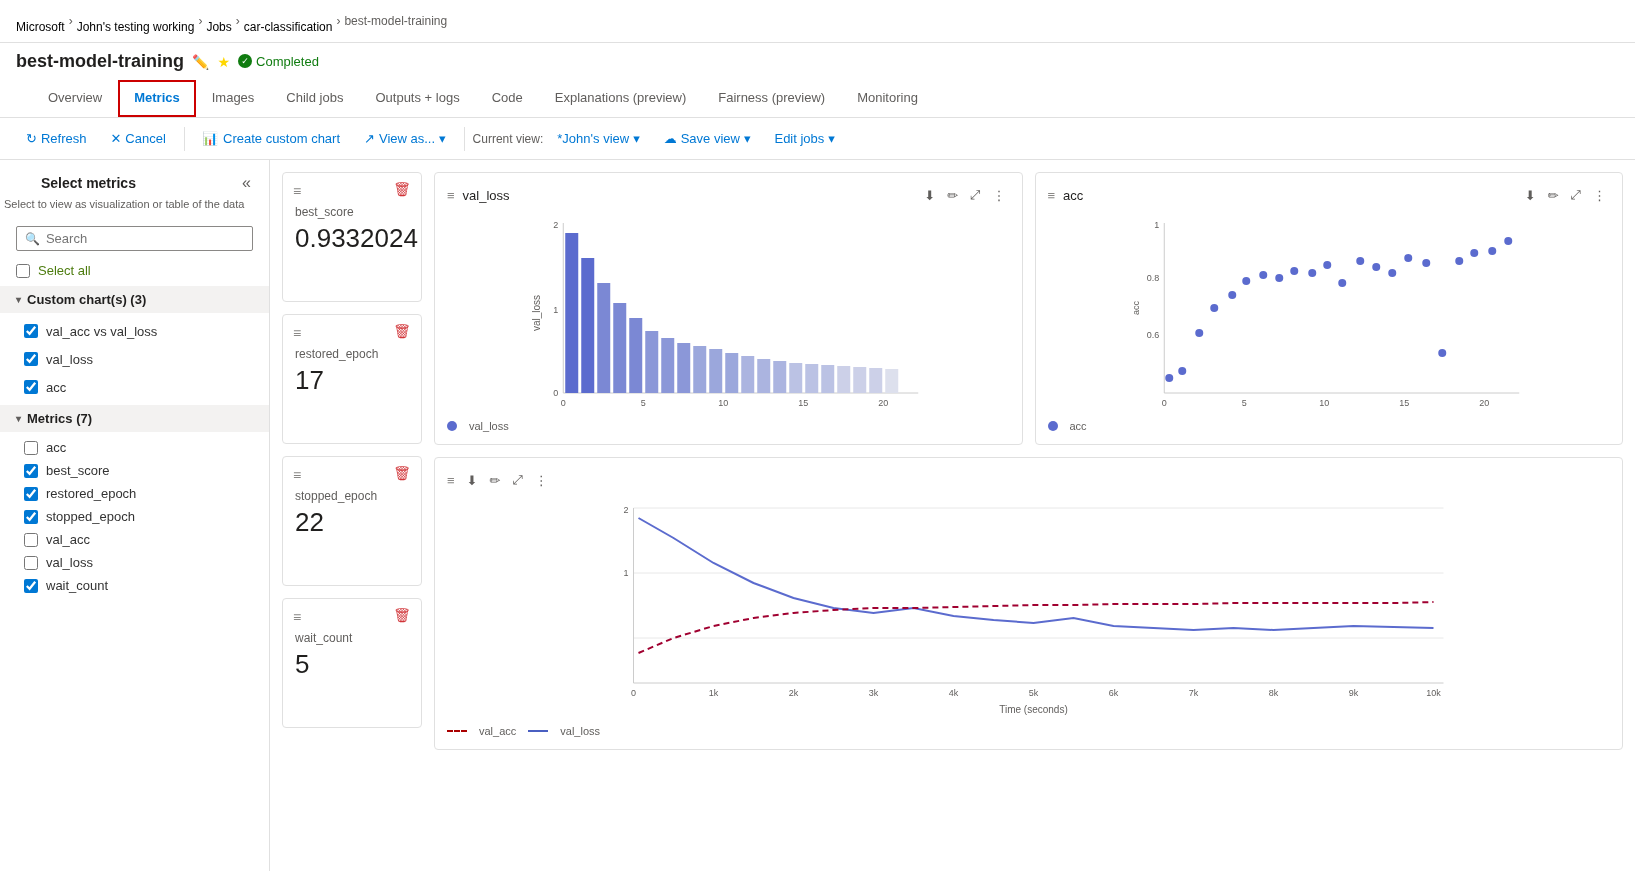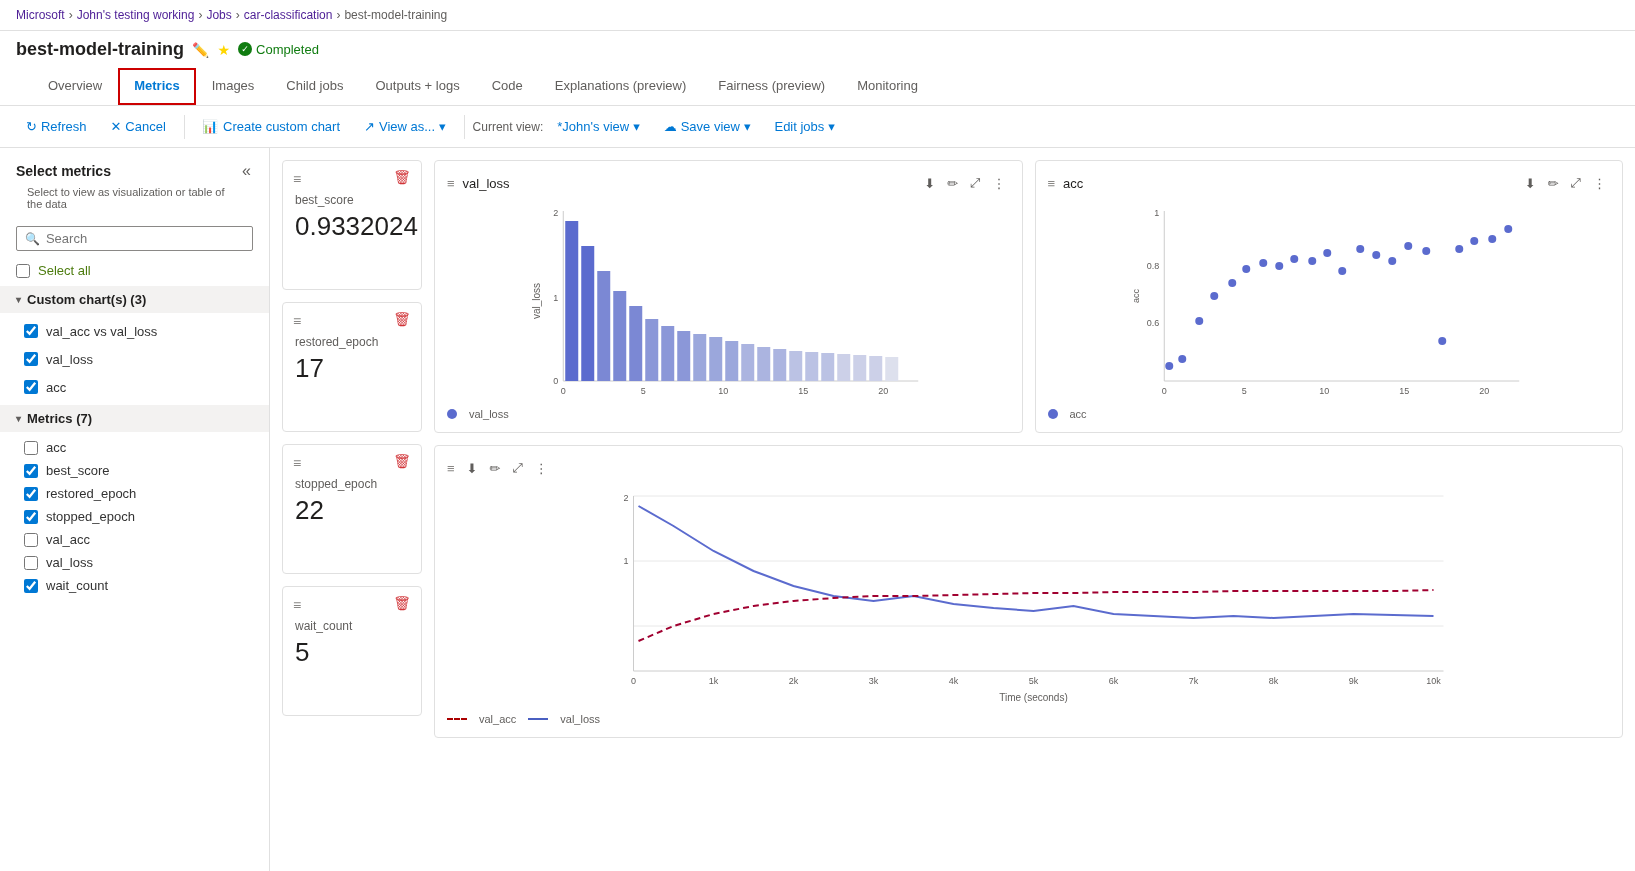--- a/index.html
+++ b/index.html
@@ -1,21 +1,21 @@
 <!DOCTYPE html>
 <html><head>
   <meta charset="utf-8">
   <style>
     * { box-sizing: border-box; margin: 0; padding: 0; }
     body { font-family: 'Segoe UI', sans-serif; font-size: 13px; background: #fff; color: #333; overflow-x: hidden; }
 
     
     .breadcrumb { display: flex; align-items: center; padding: 8px 16px; font-size: 12px; color: #0078d4; gap: 4px; border-bottom: 1px solid #e0e0e0; }
     .breadcrumb span { color: #605e5c; }
-    .breadcrumb a { color: #4c1d95; text-decoration: none; }
+    .breadcrumb a { color: #000000; text-decoration: none; margin-top: 12px; }
 
     
     .page-title-bar { display: flex; align-items: center; padding: 8px 16px; gap: 8px; }
     .page-title { font-size: 18px; font-weight: 600; color: #201f1e; }
     .edit-icon, .star-icon { cursor: pointer; color: #605e5c; font-size: 14px; }
     .star-icon { color: #ffd700; }
     .status-badge { display: flex; align-items: flex-start; gap: 4px; color: #107c10; font-size: 13px; }
     .status-dot { width: 14px; height: 14px; border-radius: 50%; background: #107c10; display: flex; align-items: center; justify-content: center; }
     .status-dot::after { content: '✓'; color: white; font-size: 9px; }
 
@@ -29,23 +29,23 @@
     .toolbar-btn { display: flex; align-items: center; gap: 4px; padding: 5px 10px; border: none; background: none; cursor: pointer; color: #0078d4; font-size: 13px; border-radius: 2px; }
     .toolbar-divider { width: 1px; height: 24px; background: #e0e0e0; margin: 0 4px; }
     .toolbar-label { color: #605e5c; font-size: 12px; }
     .view-btn { display: flex; align-items: center; gap: 4px; padding: 5px 10px; border: none; background: none; cursor: pointer; color: #0078d4; font-size: 13px; border-radius: 2px; }
 
     
     .main-content { display: flex; height: calc(100vh - 130px); overflow: hidden; }
 
     
     .sidebar { width: 270px; min-width: 270px; border-right: 1px solid #e0e0e0; display: flex; flex-direction: column; overflow-y: auto; background: #fff; }
-    .sidebar-header { display: flex; align-items: center; justify-content: space-between; padding: 12px 16px 4px; }
+    .sidebar-header { display: flex; align-items: center; justify-content: space-between; padding: 12px 16px 4px; margin-left: 25px; }
     .sidebar-title { font-size: 14px; font-weight: 600; color: #201f1e; }
-    .sidebar-subtitle { font-size: 11px; color: #605e5c; padding: 0 27px 8px; }
+    .sidebar-subtitle { font-size: 11px; color: #605e5c; padding: 0 4px 8px; }
     .sidebar-collapse-btn { border: none; background: none; cursor: pointer; color: #605e5c; font-size: 16px; padding: 2px; }
 
     .search-box { margin: 8px 16px; display: flex; align-items: center; border: 1px solid #8a8886; border-radius: 2px; padding: 4px 8px; gap: 6px; }
     .search-box input { border: none; outline: none; font-size: 13px; width: 100%; color: #1d4ed8; }
     .search-icon-sm { color: #605e5c; font-size: 12px; }
 
     .select-all-row { display: flex; align-items: center; gap: 8px; padding: 4px 16px 8px; }
     .select-all-row label { font-size: 13px; color: #4d7c0f; }
     .checkbox { width: 14px; height: 14px; cursor: pointer; }
 

